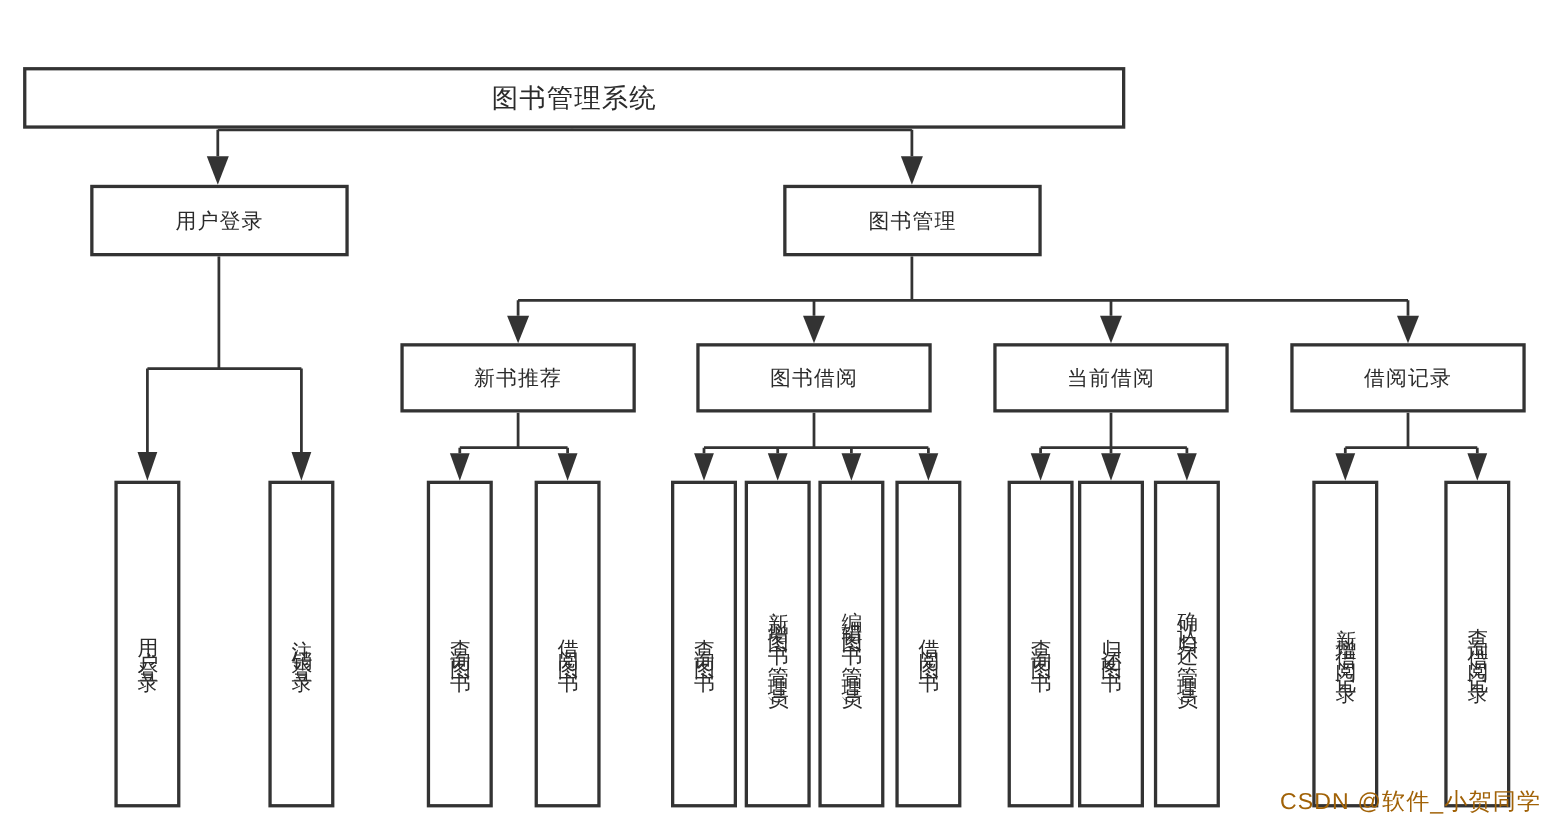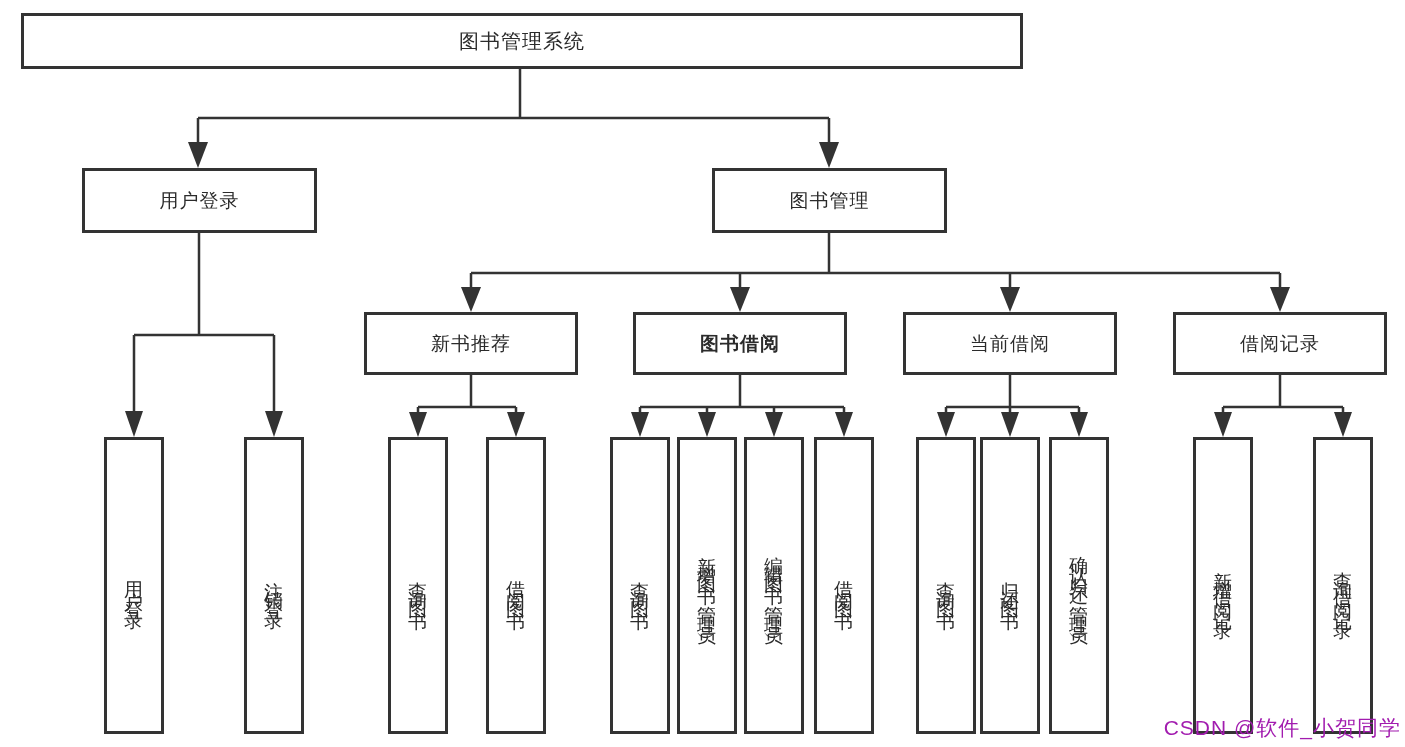--- a/index.html
+++ b/index.html
@@ -4,33 +4,33 @@
 <style>
   html,body{margin:0;padding:0;background:#ffffff;}
   body{font-family:"Liberation Sans","DejaVu Sans",sans-serif;}
   #canvas{position:relative;width:1405px;height:747px;background:#ffffff;overflow:hidden;}
   svg.connectors{position:absolute;left:0;top:0;pointer-events:none;}
   .node{
     position:absolute;box-sizing:border-box;background:#ffffff;
     border:3px solid #333333;display:flex;align-items:center;justify-content:center;
     color:#2b2b2b;font-size:19px;letter-spacing:1px;z-index:2;
   }
-  .root{font-size:20px;}
+  .root{font-size:24px;margin-top:48px;}
   .leaf{
     position:absolute;box-sizing:border-box;background:#ffffff;
     border:3px solid #333333;width:60px;top:437px;height:297px;
     display:flex;align-items:center;justify-content:center;z-index:2;
   }
   .leaf span{
     writing-mode:vertical-rl;text-orientation:upright;
     font-size:19px;color:#2b2b2b;letter-spacing:10px;line-height:1;
   }
   .watermark{
     position:absolute;top:714px;right:4px;z-index:5;
-    font-size:21px;color:#a21caf;letter-spacing:1px;white-space:nowrap;
+    font-size:21px;color:#a16207;letter-spacing:1px;white-space:nowrap;
   }
 </style>
 </head>
 <body>
 
 <div id="canvas">
 
   <svg class="connectors" width="1405" height="747" viewBox="0 0 1405 747" fill="none" stroke="#333333" stroke-width="2.5">
 
     <g>
@@ -88,21 +88,21 @@
   <div class="node" style="left:82px;top:168px;width:235px;height:65px;">
     <span>用户登录</span>
   </div>
   <div class="node" style="left:364px;top:312px;width:214px;height:63px;">
     <span>新书推荐</span>
   </div>
 
   <div class="node" style="left:712px;top:168px;width:235px;height:65px;">
     <span>图书管理</span>
   </div>
-  <div class="node" style="left:633px;top:312px;width:214px;height:63px;font-weight:bold;">
+  <div class="node" style="left:633px;top:312px;width:214px;height:63px;">
     <span>图书借阅</span>
   </div>
   <div class="node" style="left:1173px;top:312px;width:214px;height:63px;">
     <span>借阅记录</span>
   </div>
   <div class="node" style="left:903px;top:312px;width:214px;height:63px;">
     <span>当前借阅</span>
   </div>
 
   <div class="leaf" style="left:104px;">

